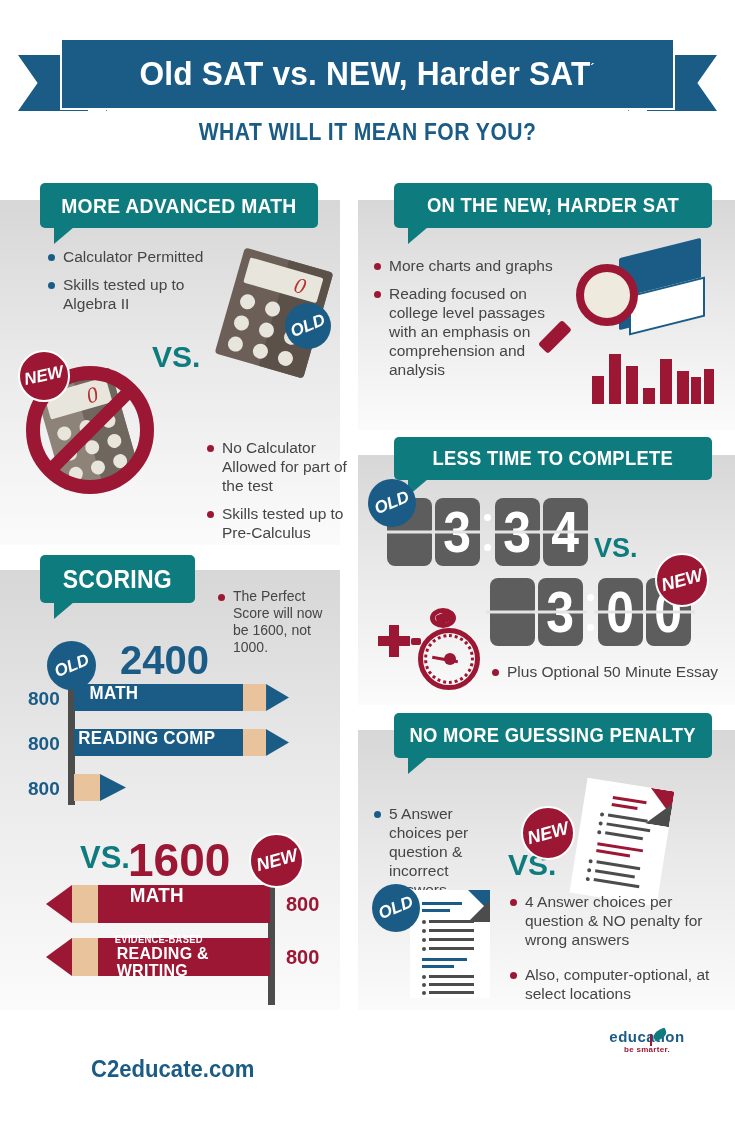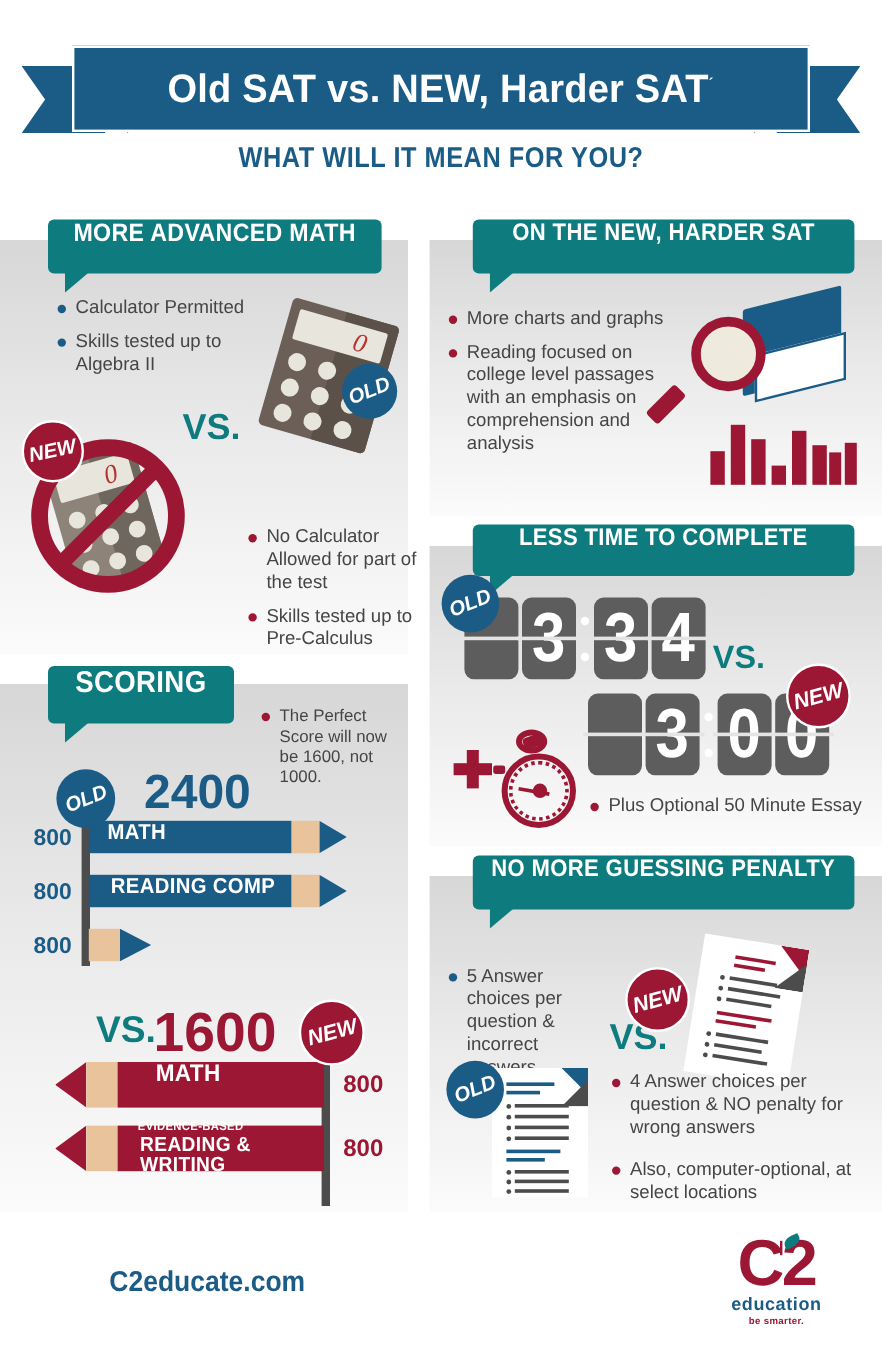--- a/index.html
+++ b/index.html
@@ -37,21 +37,21 @@
   .panel { position:absolute; background:linear-gradient(180deg,#d7d7d7 0%,#e9e9e9 45%,#fbfbfb 100%); }
   #panel-math    { left:0;   top:200px; width:340px; height:345px; }
   #panel-scoring { left:0;   top:570px; width:340px; height:440px; }
   #panel-sat     { left:358px; top:200px; width:377px; height:230px; }
   #panel-time    { left:358px; top:455px; width:377px; height:250px; }
   #panel-guess   { left:358px; top:730px; width:377px; height:280px; }
 
   
   .bubble {
     position:absolute; background:#0e7b7e; color:#fff;
-    display:flex; justify-content:center;
+    display:flex; align-items:center; justify-content:center;
     border-radius:5px; font-weight:bold; letter-spacing:.3px;
   }
   .bubble span { transform:scaleX(.92); white-space:nowrap; }
   .bubble::after {
     content:""; position:absolute; bottom:-16px; width:20px; height:17px;
     background:#0e7b7e;
   }
   .bubble.tail-left::after  { left:14px;  clip-path:polygon(0 0,100% 0,0 100%); }
 
   #bubble-math    { left:40px;  top:183px; width:278px; height:45px; font-size:21px; }
@@ -272,21 +272,21 @@
 <div class="pbar" style="left:74px;top:684px;height:27px;width:215px;">
   <div class="body" style="width:190px;background:#1b5c87;padding-left:14px;">
     <div class="pencil-label" style="font-size:18px;">MATH</div>
   </div>
   <div class="wood" style="background:#e8c39b;"></div>
   <div class="tip" style="background:#1b5c87;clip-path:polygon(0 0,100% 50%,0 100%);"></div>
 </div>
 
 <div class="score-num" style="left:28px;top:733px;font-size:19px;color:#1b5c87;">800</div>
 <div class="pbar" style="left:74px;top:729px;height:27px;width:215px;">
-  <div class="body" style="width:190px;background:#1b5c87;padding-left:14px;">
+  <div class="body" style="width:190px;background:#1b5c87;">
     <div class="pencil-label" style="font-size:18px;">READING COMP</div>
   </div>
   <div class="wood" style="background:#e8c39b;"></div>
   <div class="tip" style="background:#1b5c87;clip-path:polygon(0 0,100% 50%,0 100%);"></div>
 </div>
 
 <div class="score-num" style="left:28px;top:778px;font-size:19px;color:#1b5c87;">800</div>
 <div class="pbar" style="left:74px;top:774px;height:27px;width:215px;">
   <div class="wood" style="background:#e8c39b;"></div>
   <div class="tip" style="background:#1b5c87;clip-path:polygon(0 0,100% 50%,0 100%);"></div>
@@ -442,16 +442,15 @@
 
 <ul class="bul red" style="position:absolute;left:510px;top:893px;width:210px;">
   <li style="margin-bottom:16px;">4 Answer choices per question &amp; NO penalty for wrong answers</li>
   <li>Also, computer-optional, at select locations</li>
 </ul>
 
 <div class="site">C2educate.com</div>
 <div class="logo">
   <div class="leaf" style="left:66px;top:2px;transform:rotate(-25deg);"></div>
   <div class="stem" style="left:63px;top:6px;"></div>
-  <div class="logo-c2">C2</div>
   <div class="logo-edu">education</div>
   <div class="logo-tag">be smarter.</div>
 </div>
 
 </body></html>

